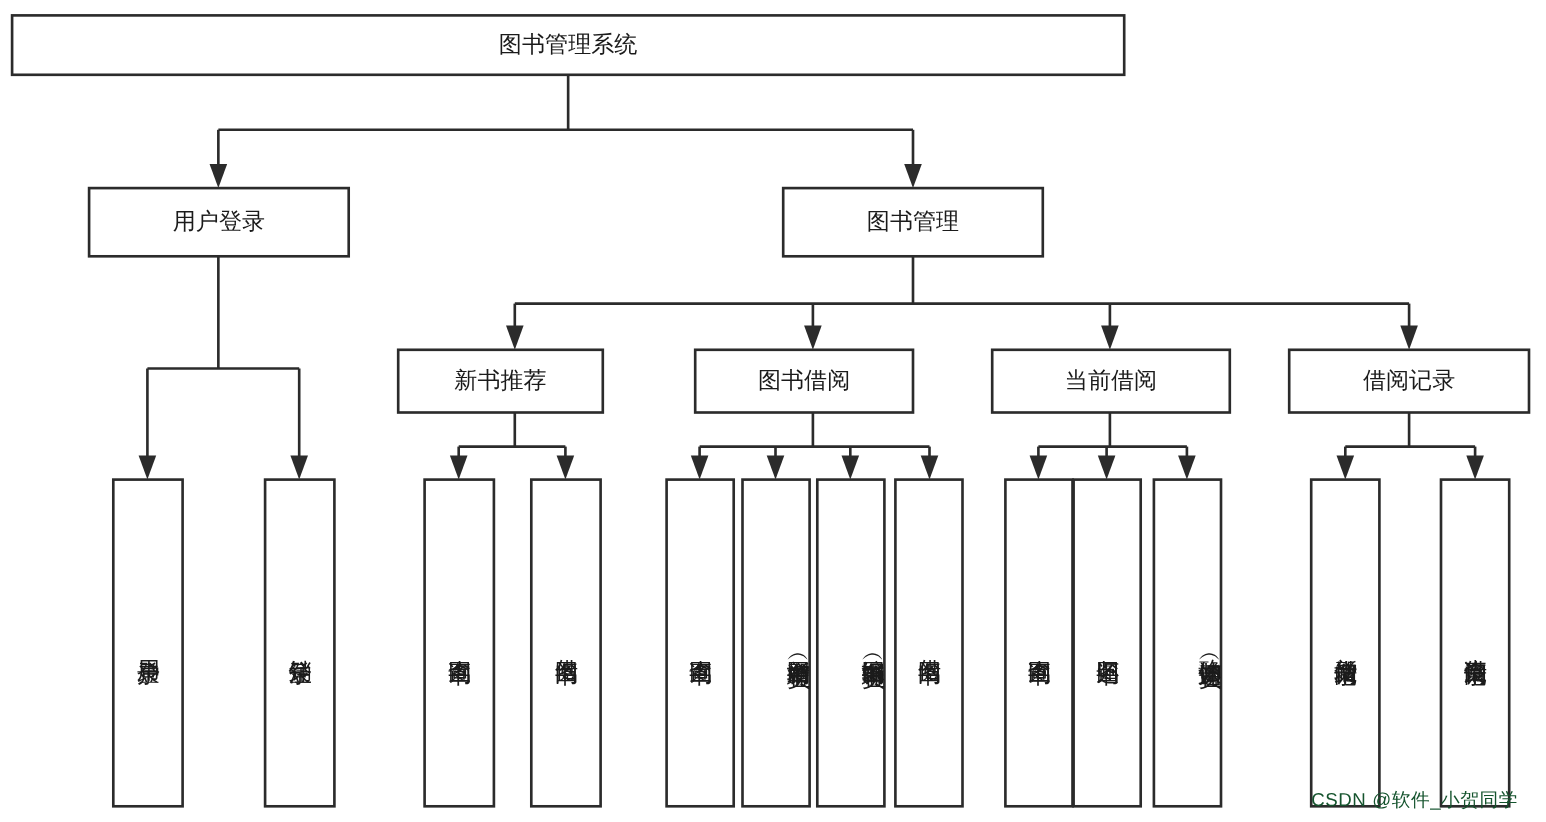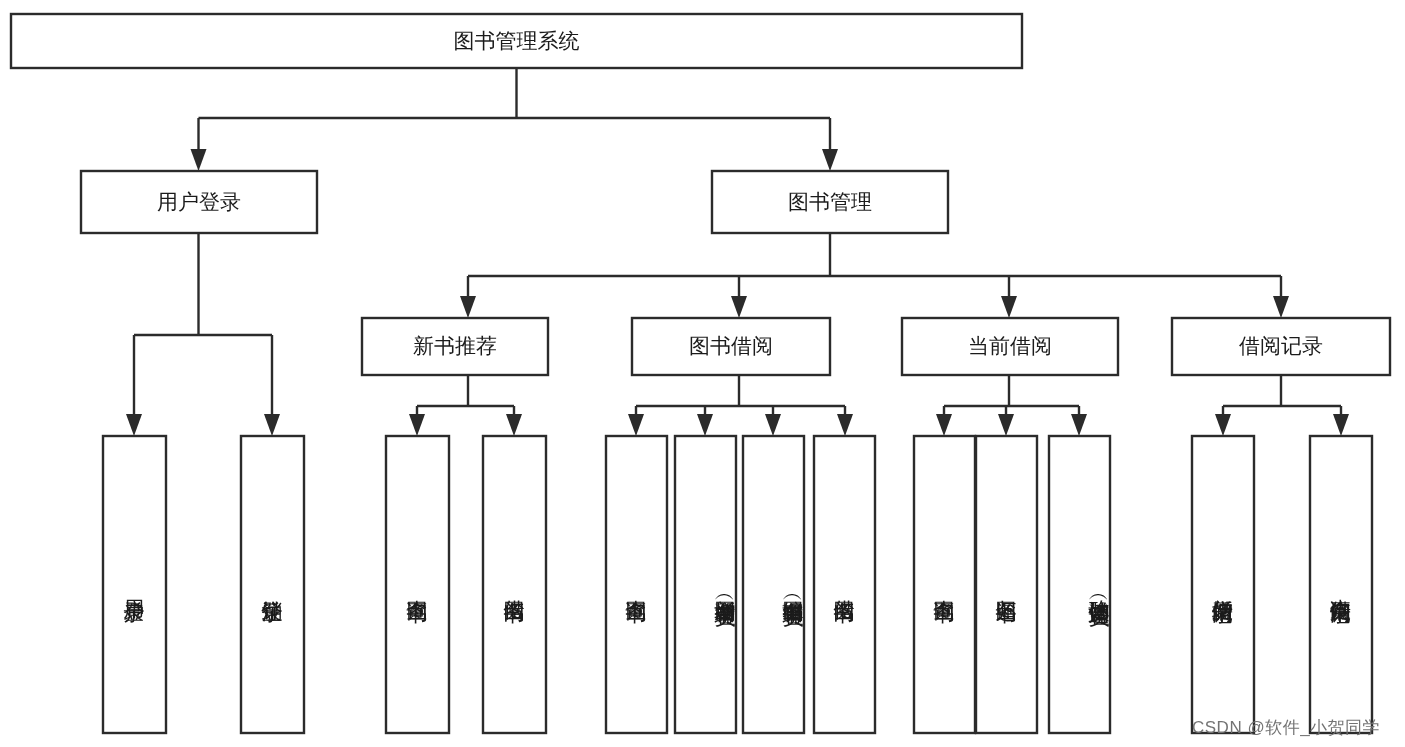--- a/index.html
+++ b/index.html
@@ -65,21 +65,21 @@
   }
   .leaf-label.center-v {
     align-items: center;
   }
   .watermark {
     position: absolute;
     left: 1192px;
     top: 716px;
     font-family: "Liberation Sans", "DejaVu Sans", sans-serif;
     font-size: 17px;
-    color: #737373;
+    color: #14532d;
     white-space: nowrap;
     letter-spacing: 0.5px;
   }
 </style>
 </head>
 <body>
 
 <div id="diagram-root">
 
   <svg id="diagram-svg" viewBox="0 0 1405 747">

